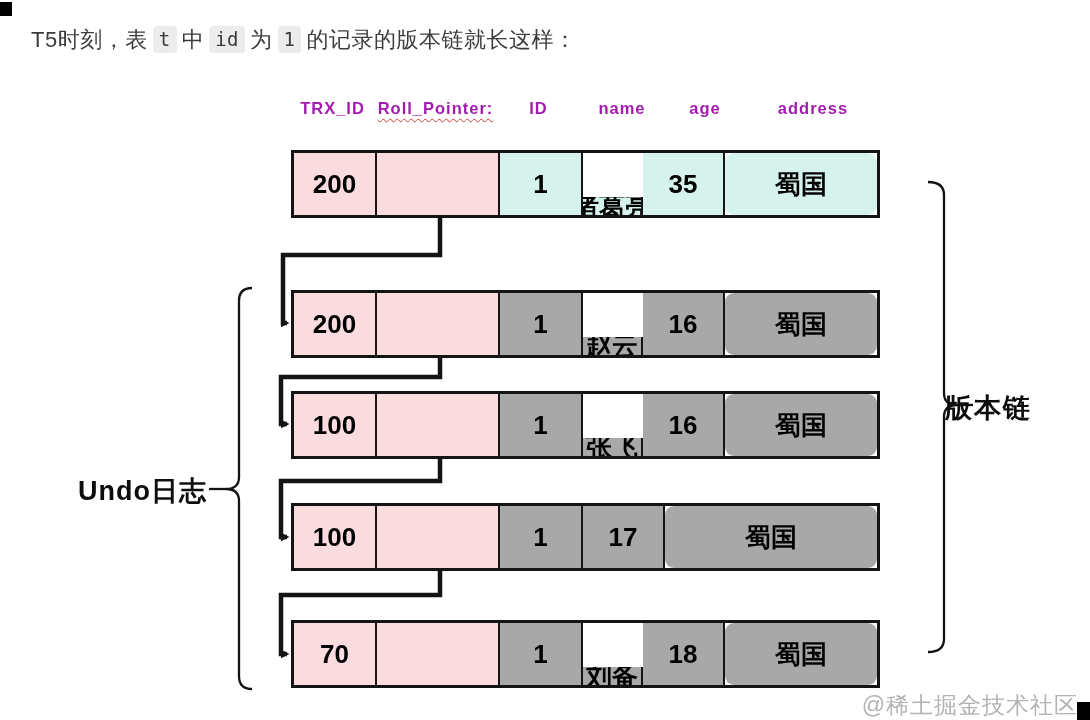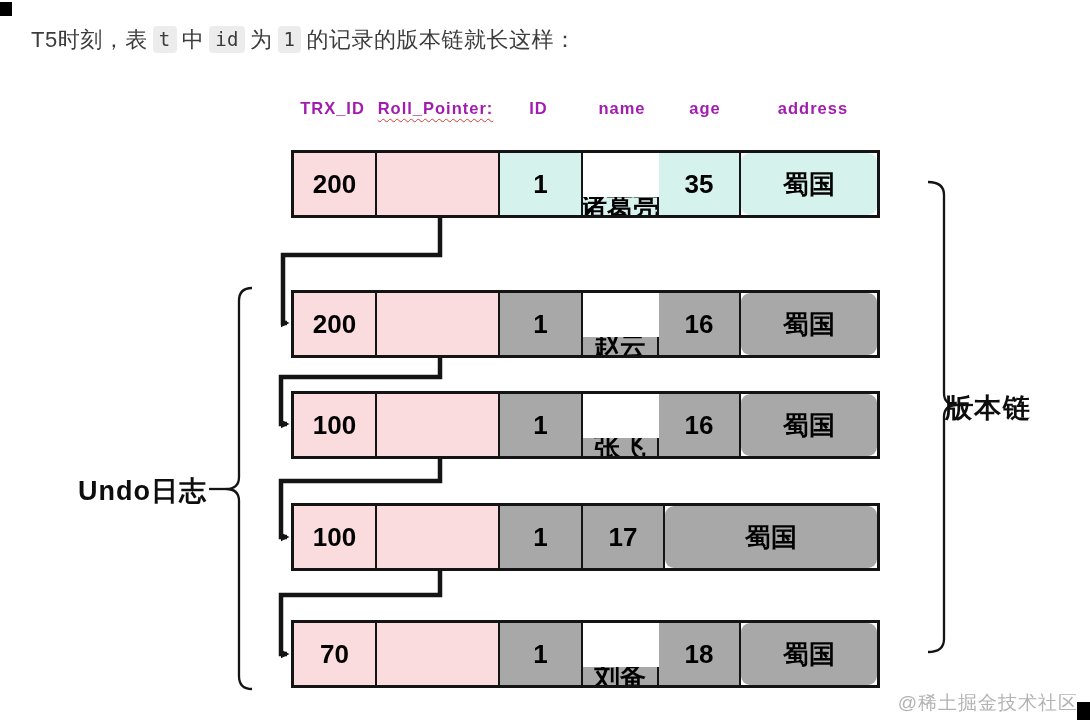--- a/index.html
+++ b/index.html
@@ -83,21 +83,21 @@
     color: #000000;
     box-sizing: border-box;
     border-right: 2.5px solid #141414;
     overflow: hidden;
     white-space: nowrap;
   }
   .cell:last-child { border-right: none; }
   .c0 { width: 83px; }
   .c1 { width: 123px; }
   .c2 { width: 83px; }
-  .c3 { width: 76px; margin-top: 44px; }
+  .c3 { width: 60px; margin-top: 44px; }
   .c4 { width: 82px; }
   .c5 { flex: 1; border-radius: 9px; }
   .pink { background: var(--pink, #fbdcde); }
   .teal { background: var(--teal, #d5f2ec); }
   .gray { background: var(--gray, #a8a8a8); }
 
   
   .overlay {
     position: absolute;
     left: 0; top: 0;
@@ -124,21 +124,21 @@
   .side-label.ver {
     left: 945px; top: 390px;
     font-size: 27px;
     letter-spacing: 2px;
   }
 
   
   .watermark {
     position: absolute;
     right: 12px; top: 690px;
-    font-size: 19px;
+    font-size: 23px;
     color: var(--watermark-color, #b3b3b3);
     letter-spacing: 1px;
   }
 </style>
 </head>
 <body>
 
 <div class="canvas">
 
   <div class="corner tl"></div>

